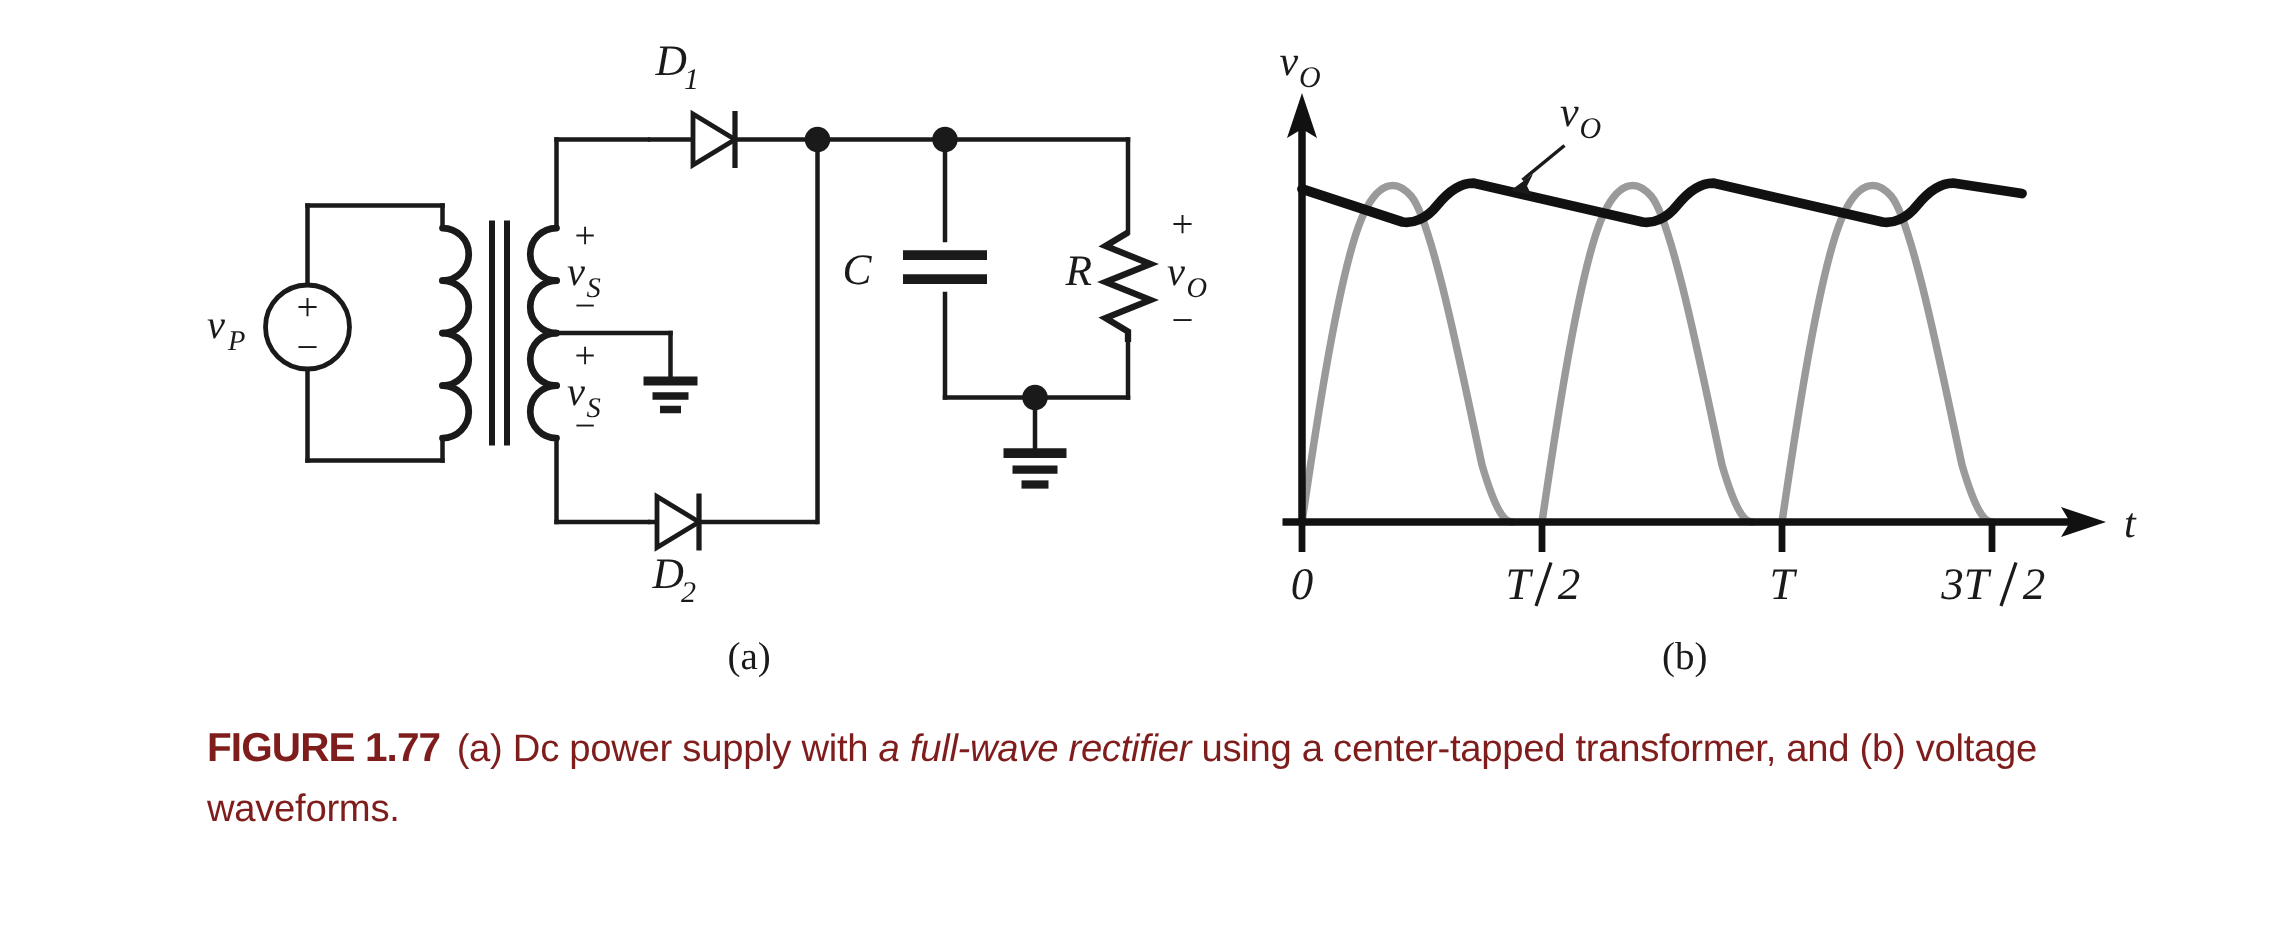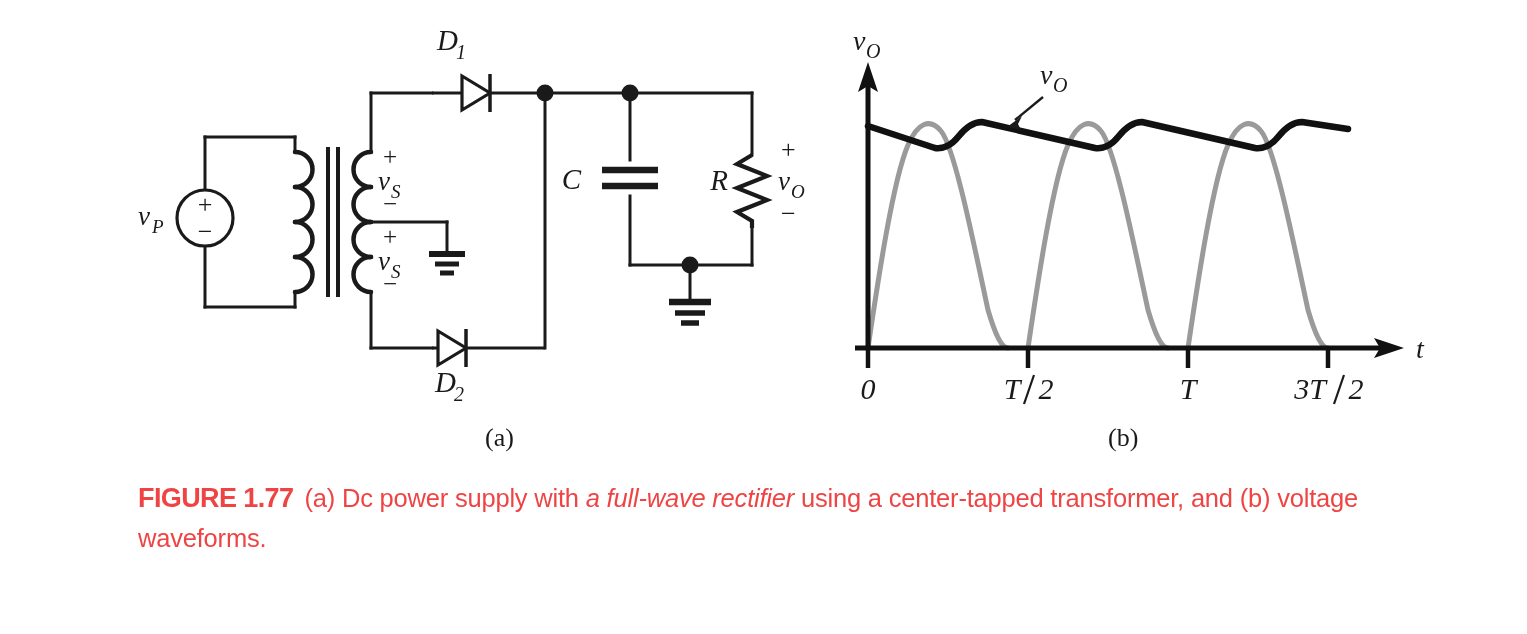--- a/index.html
+++ b/index.html
@@ -36,21 +36,21 @@
     fill: #1a1a1a;
   }
   #caption {
     position: absolute;
     left: 138px;
     top: 478px;
     width: 1250px;
     font-family: "Liberation Sans", sans-serif;
     font-size: 25.5px;
     line-height: 40px;
-    color: #ef4444;
+    color: #7f1d1d;
     letter-spacing: -0.2px;
   }
   #caption .figno {
     font-weight: bold;
     font-size: 27px;
     letter-spacing: -0.6px;
   }
   #caption .ital {
     font-style: italic;
   }

